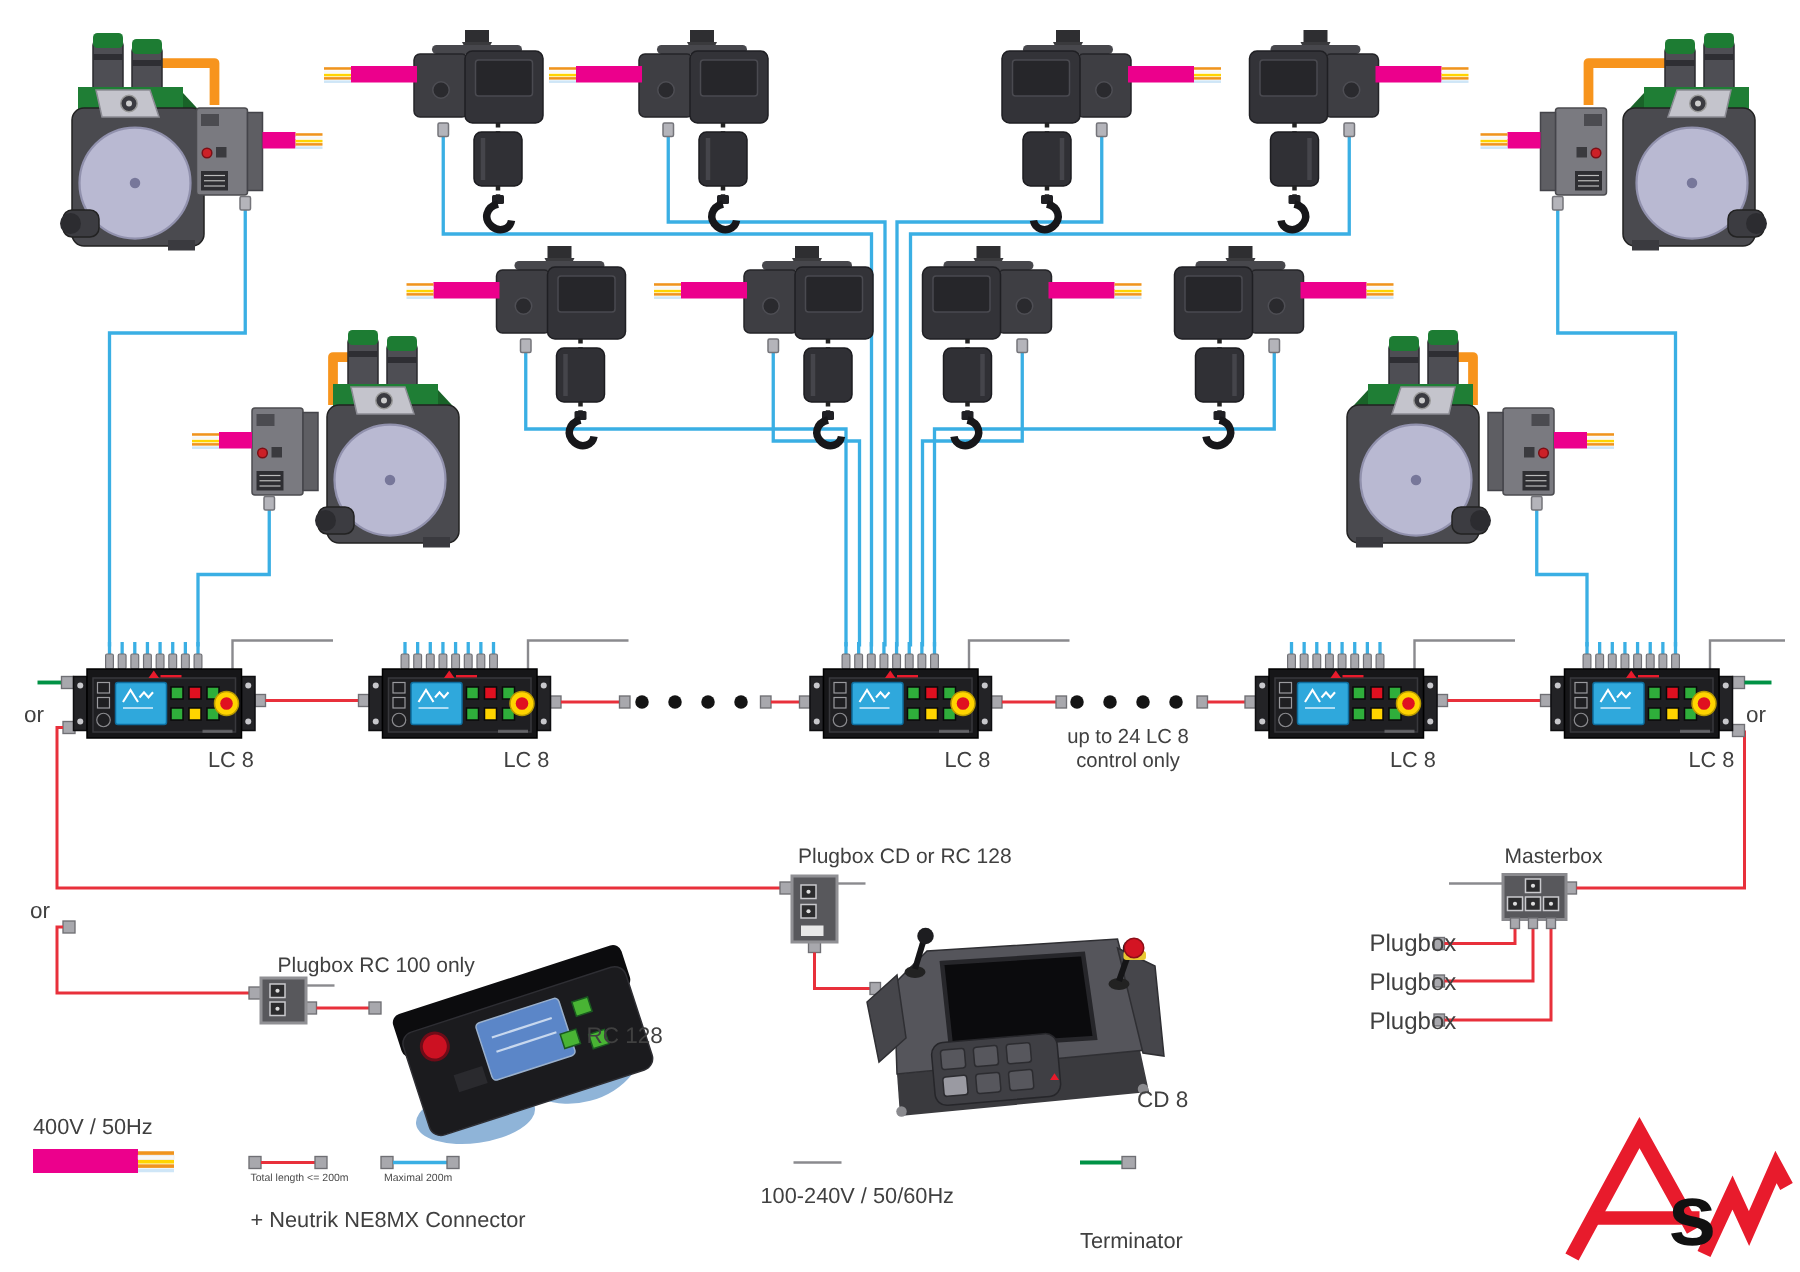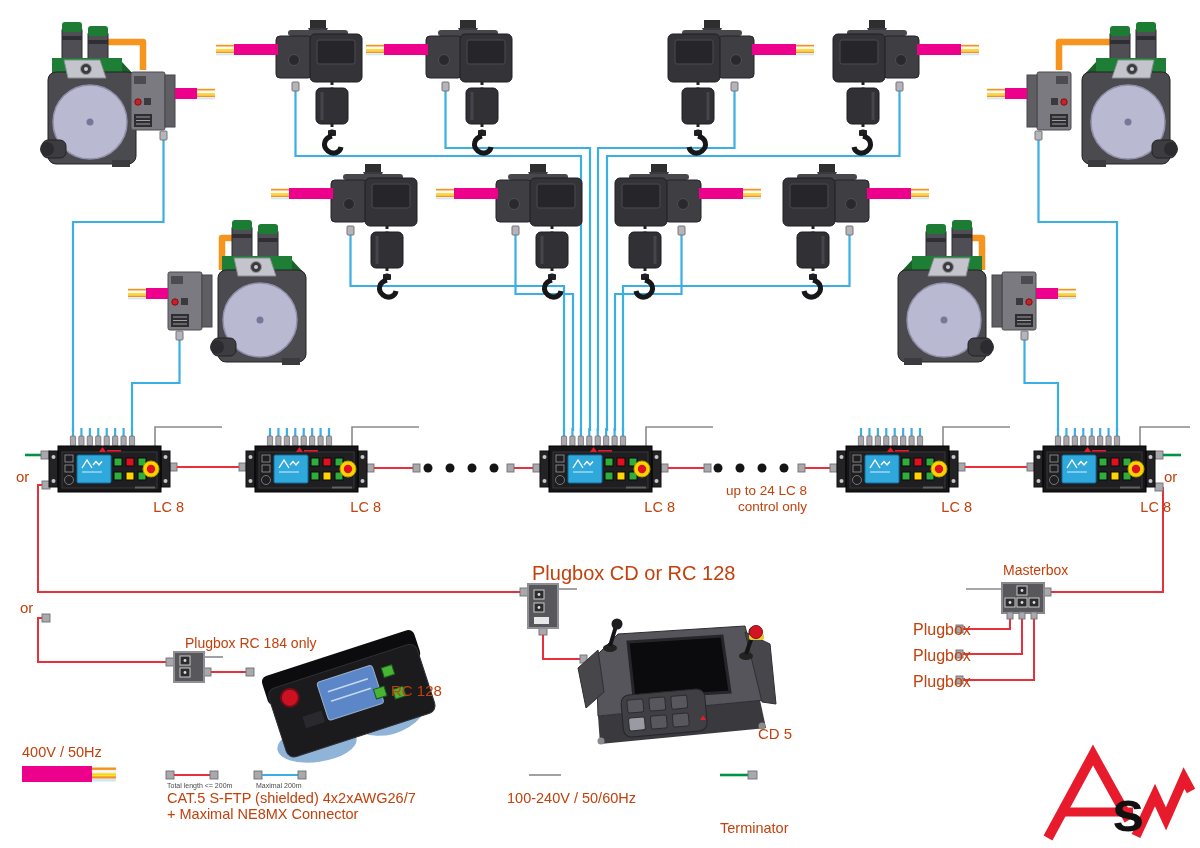--- a/index.html
+++ b/index.html
@@ -1,20 +1,20 @@
 <!DOCTYPE html>
 <html style="--data-cable: #3AAFE4; --link-cable: #E8303B; --terminator-cable: #009245; --power-main: #EC008C; --motor-cable: #F7941D; --aux-line: #8A8A8E; --logo-red: #E81B2C; --logo-black: #111111; --screen-blue: #2FA8DC; --btn-green: #2FAE3B; --btn-red: #E01020; --btn-yellow: #FFD400;"><head>
 <meta charset="utf-8">
 <style>
   html,body{margin:0;padding:0;background:#fff;}
   .stage{position:relative;width:1200px;height:848px;background:#fff;overflow:hidden;
          font-family:"Liberation Sans",sans-serif;}
   .stage svg{position:absolute;left:0;top:0;}
-  .lbl{position:absolute;color:#c2410c;white-space:nowrap;font-size:14.5px;line-height:1.15;}
-  .lbl.center{text-align:right;}
+  .lbl{position:absolute;color:#404040;white-space:nowrap;font-size:14.5px;line-height:1.15;}
+  .lbl.center{text-align:center;}
   .lbl.small{font-size:16px;}
   .lbl.tiny{font-size:7px;color:#4a4a4a;}
   .lbl.big{font-size:15px;}
   .cblue{stroke:var(--data-cable);stroke-width:2.2;fill:none;}
   .cred{stroke:var(--link-cable);stroke-width:2;fill:none;}
   .cgray{stroke:var(--aux-line);stroke-width:1.6;fill:none;}
   .cgreen{stroke:var(--terminator-cable);stroke-width:2.6;fill:none;}
   .corange{stroke:var(--motor-cable);stroke-width:6.5;fill:none;stroke-linejoin:round;}
   .nub{fill:#a8a8ad;stroke:#6f6f74;stroke-width:0.9;}
   .dot{fill:#141414;}
@@ -403,31 +403,30 @@
 
 <div class="lbl center" style="left:697px;top:483px;width:110px;font-size:13.5px;">
   <div>up to 24 LC 8</div>
   <div>control only</div>
 </div>
 
 <div class="lbl big" style="left:16px;top:468px;">or</div>
 <div class="lbl big" style="left:20px;top:599px;">or</div>
 <div class="lbl big" style="left:1164px;top:468px;">or</div>
 
-<div class="lbl" style="left:532px;top:562px;font-size:20px;">Plugbox CD or RC 128</div>
-<div class="lbl" style="left:185px;top:635px;font-size:14px;">Plugbox RC 184 only</div>
+<div class="lbl" style="left:532px;top:562px;font-size:14px;">Plugbox CD or RC 128</div>
+<div class="lbl" style="left:185px;top:635px;font-size:14px;">Plugbox RC 100 only</div>
 <div class="lbl" style="left:971px;top:562px;font-size:14px;margin-left:32px;">Masterbox</div>
 <div class="lbl small" style="left:913px;top:621px;">Plugbox</div>
 <div class="lbl small" style="left:913px;top:647px;">Plugbox</div>
 <div class="lbl small" style="left:913px;top:673px;">Plugbox</div>
 <div class="lbl big" style="left:391px;top:682px;">RC 128</div>
-<div class="lbl big" style="left:758px;top:725px;">CD 5</div>
+<div class="lbl big" style="left:758px;top:725px;">CD 8</div>
 
 <div class="lbl" style="left:22px;top:744px;">400V / 50Hz</div>
 <div class="lbl tiny" style="left:167px;top:782px;">Total length &lt;= 200m</div>
 <div class="lbl tiny" style="left:256px;top:782px;">Maximal 200m</div>
-<div class="lbl" style="left:167px;top:790px;">CAT.5 S-FTP (shielded)  4x2xAWG26/7</div>
-<div class="lbl" style="left:167px;top:806px;">+ Maximal NE8MX Connector</div>
+<div class="lbl" style="left:167px;top:806px;">+ Neutrik NE8MX Connector</div>
 <div class="lbl" style="left:507px;top:790px;">100-240V / 50/60Hz</div>
 <div class="lbl" style="left:720px;top:820px;">Terminator</div>
 
 <div class="lbl" style="left:1112px;top:788px;font-size:58px;font-weight:bold;color:var(--logo-black);line-height:0.8;">s</div>
 </div>
 
 </body></html>

